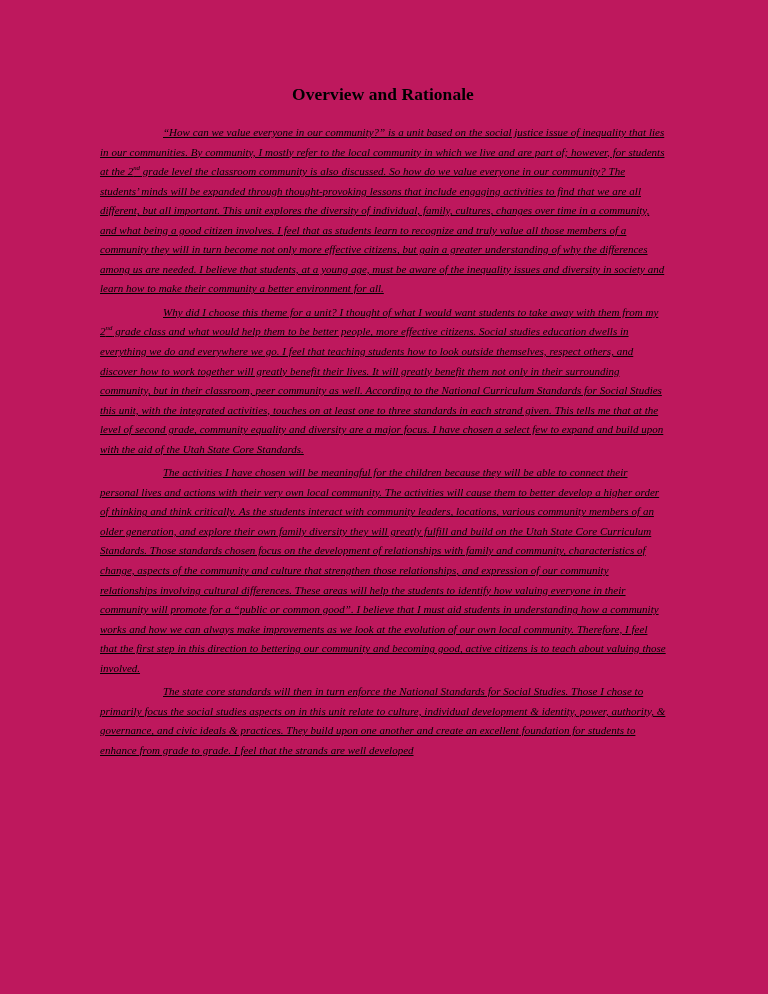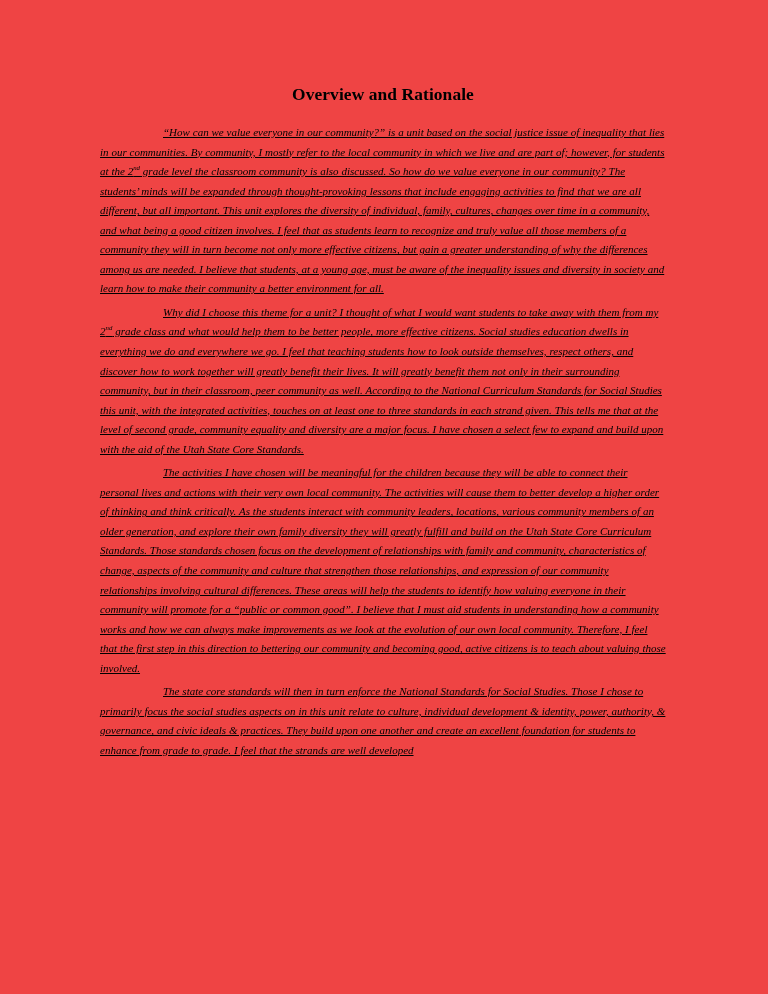--- a/index.html
+++ b/index.html
@@ -14,21 +14,21 @@
     overflow: hidden;
     font-family: "Liberation Serif", "DejaVu Serif", serif;
     color: #000000;
     -webkit-font-smoothing: antialiased;
   }
 
   .page {
     position: relative;
     width: 768px;
     height: 994px;
-    background: #ef4444;
+    background: #be185d;
     box-sizing: border-box;
     padding: 0;
   }
 
   .doc-body {
     position: absolute;
     left: 100px;
     top: 84px;
     width: 566px;
   }

